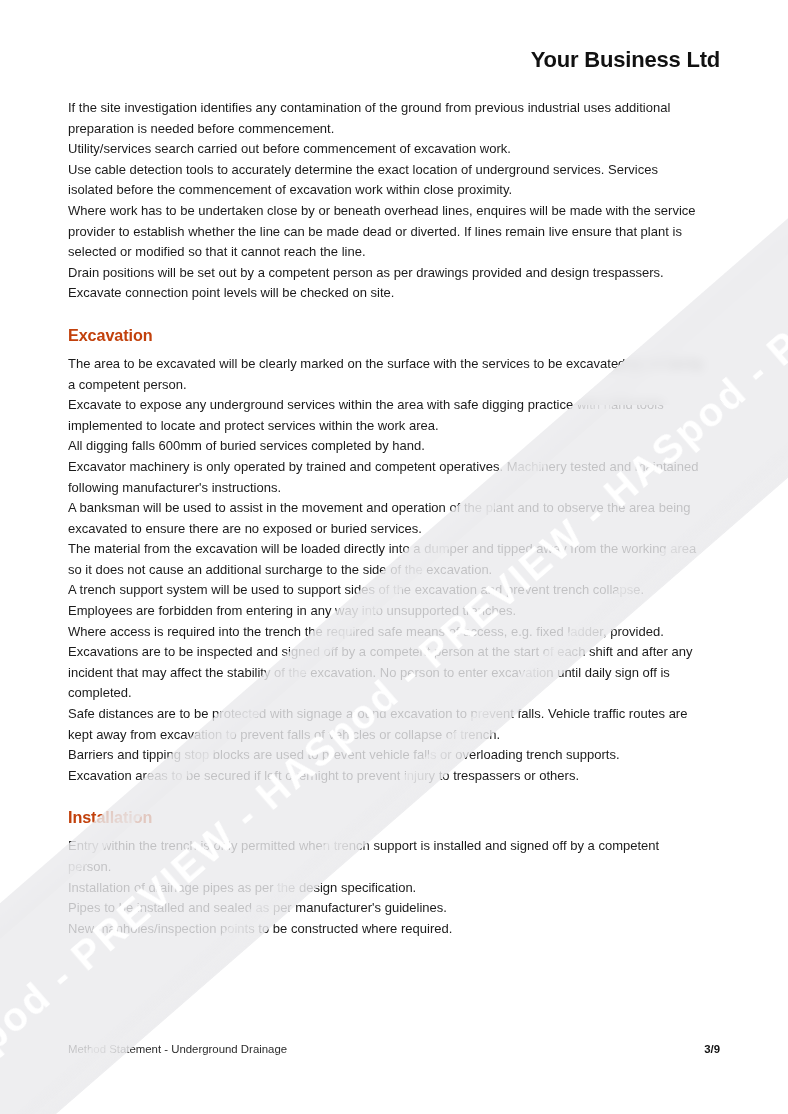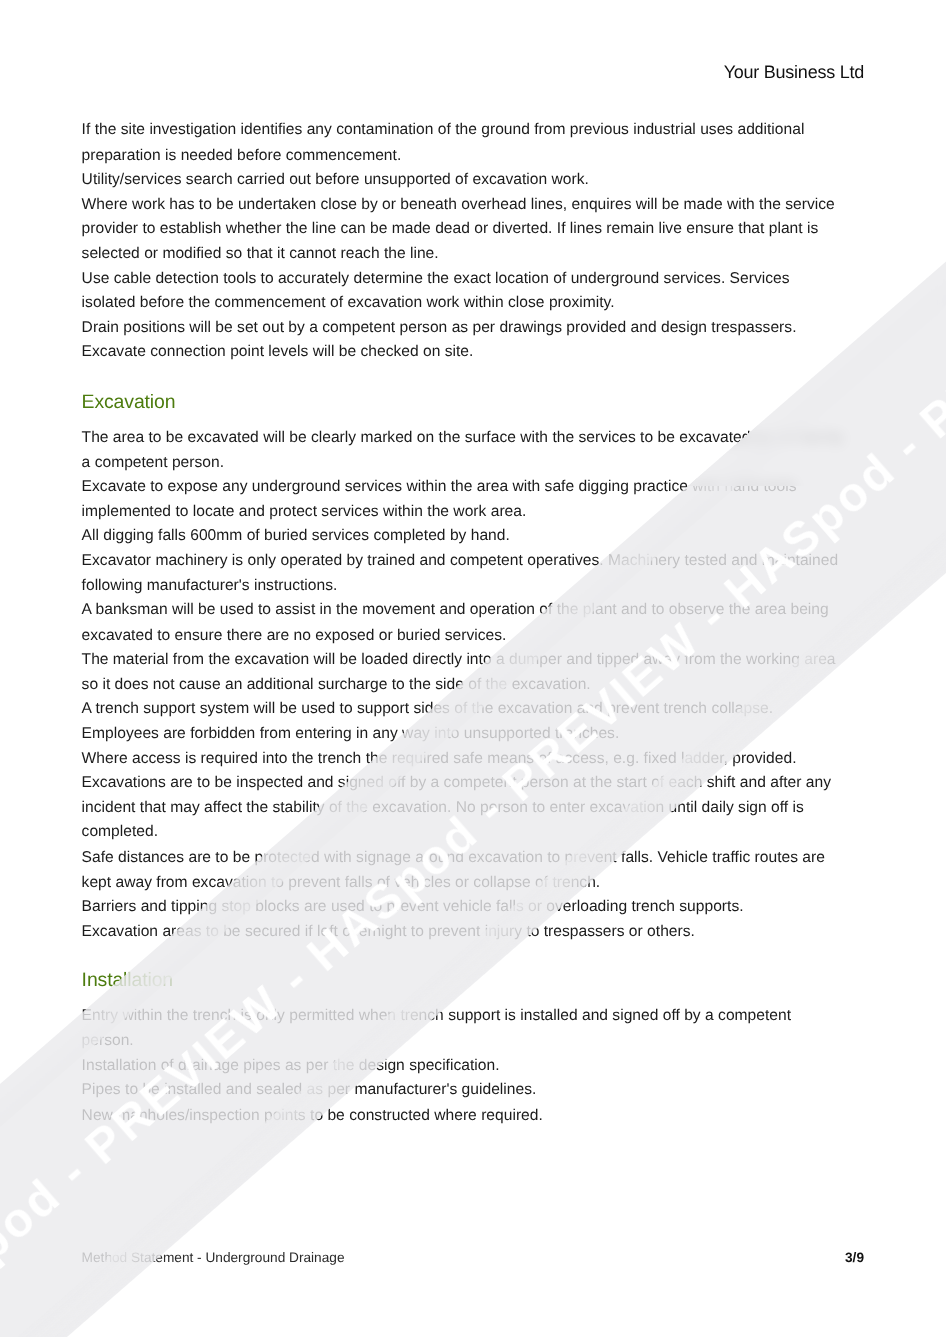--- a/index.html
+++ b/index.html
@@ -22,22 +22,22 @@
     position: absolute;
     top: 40px;
     left: 68px;
     right: 68px;
     height: 40px;
     display: flex;
     align-items: center;
     justify-content: flex-end;
   }
   .company-name {
-    font-size: 15px;
-    font-weight: normal;
+    font-size: 22px;
+    font-weight: bold;
     letter-spacing: -0.2px;
     color: #111111;
     white-space: nowrap;
   }
 
   
   .content {
     position: absolute;
     top: 98px;
     left: 68px;
@@ -45,22 +45,22 @@
   }
   .para {
     font-size: 13px;
     line-height: 20.6px;
     color: #1b1b1b;
     margin: 0;
     letter-spacing: 0.01px;
   }
   h2.section-heading {
     font-size: 16.2px;
-    font-weight: normal;
-    color: #4d7c0f;
+    font-weight: bold;
+    color: #c2410c;
     margin: 21px 0 9px 0;
     line-height: 20px;
     letter-spacing: -0.1px;
   }
 
   
   .footer {
     position: absolute;
     left: 68px;
     right: 68px;
@@ -137,23 +137,23 @@
 
 <div class="page">
 
   <div class="header">
     <div class="company-name">Your Business Ltd</div>
   </div>
 
   <div class="content">
 
     <p class="para">If the site investigation identifies any contamination of the ground from previous industrial uses additional preparation is needed before commencement.</p>
-    <p class="para">Utility/services search carried out before unsupported of excavation work.</p>
+    <p class="para">Utility/services search carried out before commencement of excavation work.</p>
+    <p class="para">Use cable detection tools to accurately determine the exact location of underground services. Services isolated before the commencement of excavation work within close proximity.</p>
     <p class="para">Where work has to be undertaken close by or beneath overhead lines, enquires will be made with the service provider to establish whether the line can be made dead or diverted. If lines remain live ensure that plant is selected or modified so that it cannot reach the line.</p>
-    <p class="para">Use cable detection tools to accurately determine the exact location of underground services. Services isolated before the commencement of excavation work within close proximity.</p>
     <p class="para">Drain positions will be set out by a competent person as per drawings provided and design trespassers.</p>
     <p class="para">Excavate connection point levels will be checked on site.</p>
 
     <h2 class="section-heading">Excavation</h2>
 
     <p class="para">The area to be excavated will be clearly marked on the surface with the services to be excavated as set out by a competent person.</p>
     <p class="para">Excavate to expose any underground services within the area with safe digging practice with hand tools implemented to locate and protect services within the work area.</p>
     <p class="para">All digging falls 600mm of buried services completed by hand.</p>
     <p class="para">Excavator machinery is only operated by trained and competent operatives. Machinery tested and maintained following manufacturer's instructions.</p>
     <p class="para">A banksman will be used to assist in the movement and operation of the plant and to observe the area being excavated to ensure there are no exposed or buried services.</p>

